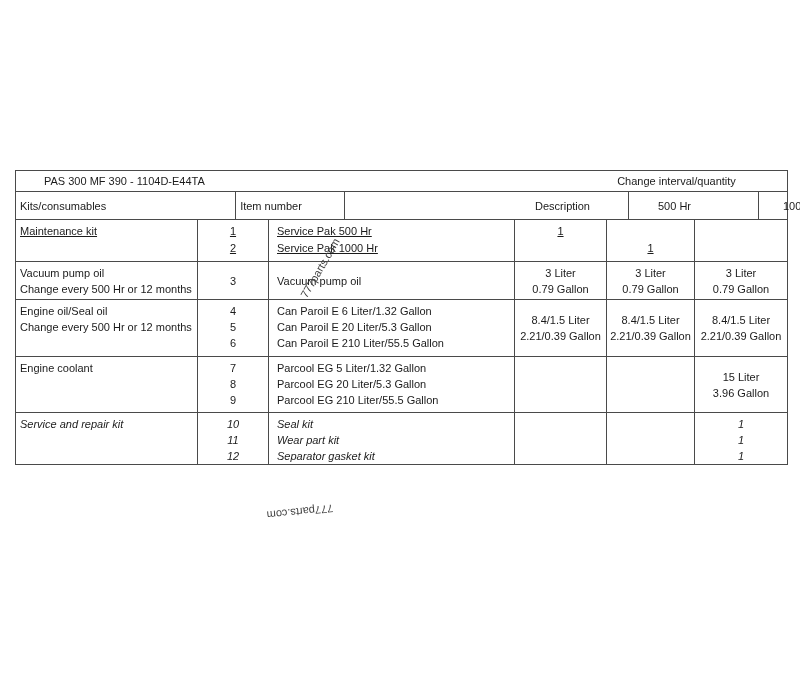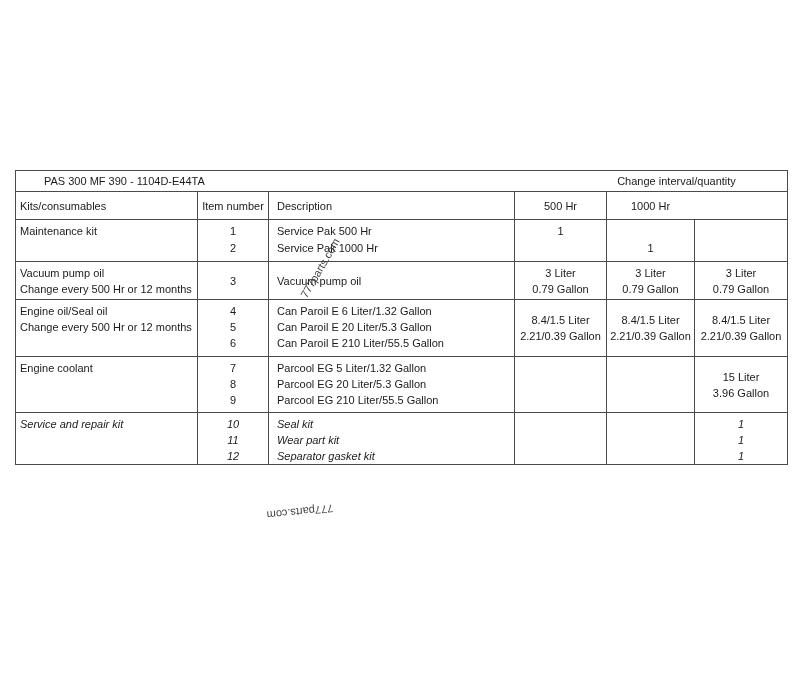--- a/index.html
+++ b/index.html
@@ -35,29 +35,29 @@
   .item { text-align:center; }
   .desc { text-align:left; padding-left:8px; }
   .qty  { text-align:center; }
 
   
   .row-title { display:flex; height:20px; align-items:center; }
   .t-left  { flex:1 1 auto; padding-left:28px; white-space:nowrap; }
   .t-right { width:275px; text-align:center; padding-left:54px; white-space:nowrap; }
 
   
-  .row-head { height:28px; }
+  .row-head { height:28px;gap:38px; }
   .row-head .c { justify-content:center; }
   .hc { white-space:nowrap; }
   .h-left  { text-align:left; padding-left:4px; }
-  .h-left2 { text-align:left; padding-left:8px; }
+  .h-left2 { text-align:right; padding-left:8px; }
   .h-mid   { text-align:center; }
 
   
-  .r0 { height:42px; }
+  .r0 { height:42px;text-decoration:underline; }
   .r1 { height:38px; }
   .r2 { height:57px; }
   .r3 { height:56px; }
   .r4 { height:52px;font-style:italic; }
   .r0 .ln { line-height:17px; min-height:17px; }
 
   
   .wm {
     position:absolute;
     width:96px; text-align:center;

